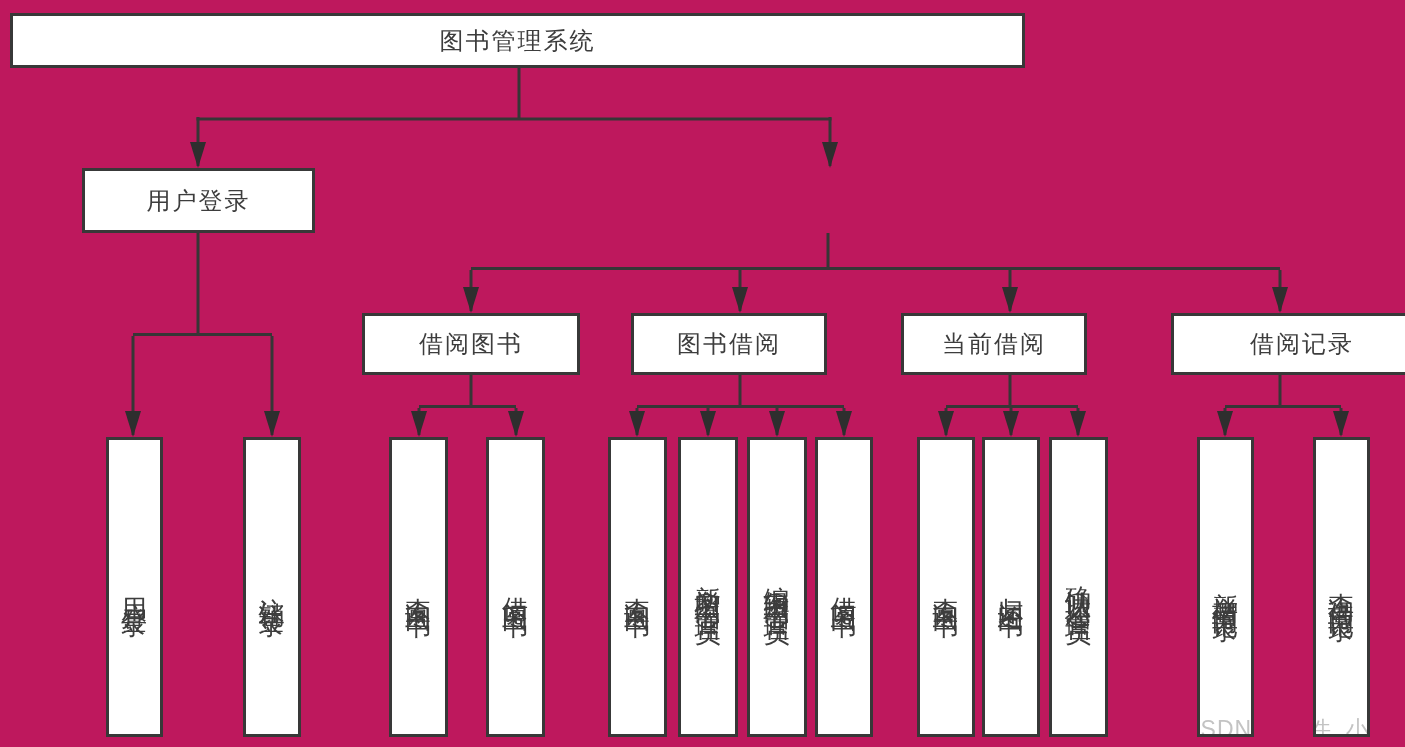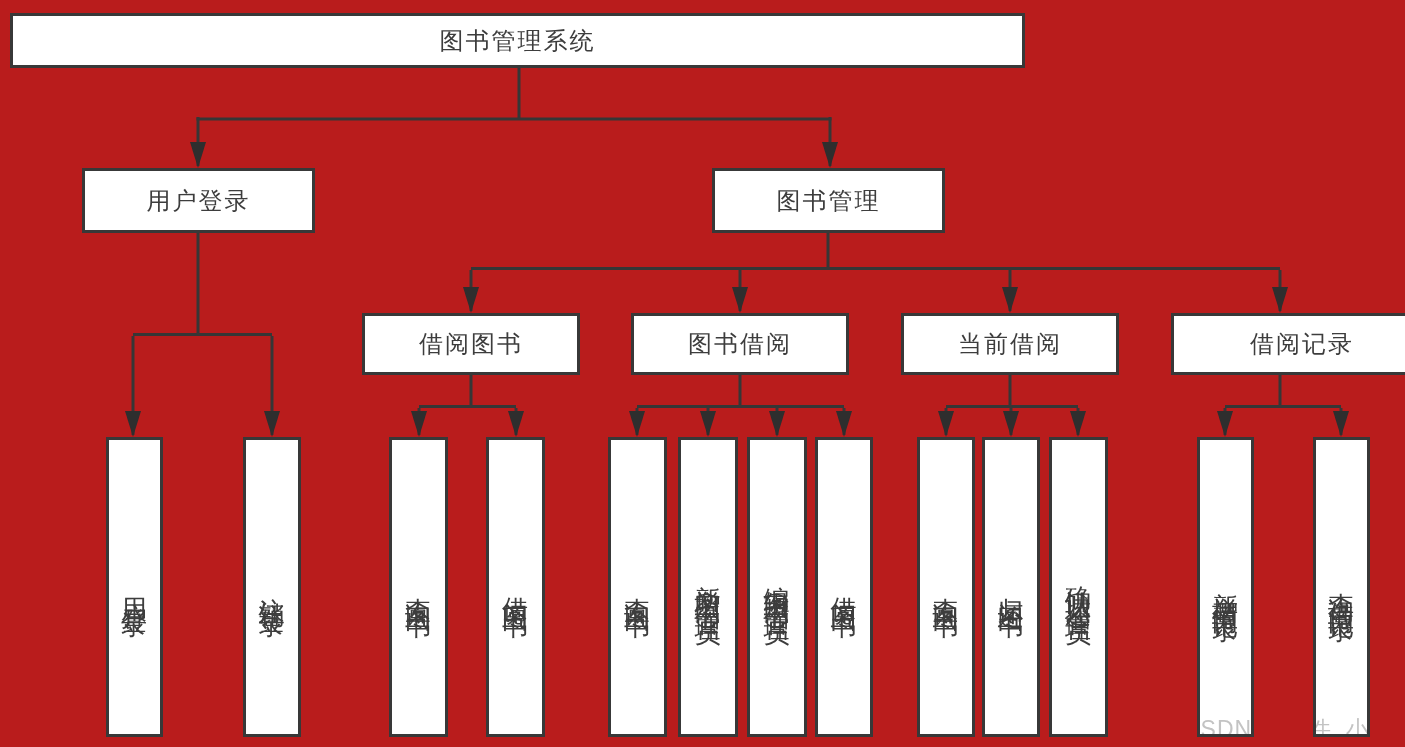--- a/index.html
+++ b/index.html
@@ -1,17 +1,17 @@
 <!DOCTYPE html>
 <html><head>
 <meta charset="utf-8">
 <style>
   html,body { margin:0; padding:0; background:#fff; }
   #stage {
-    position:relative; width:1405px; height:747px; background:#b91c1c;
+    position:relative; width:1405px; height:747px; background:#be185d;
     font-family:"Liberation Sans","DejaVu Sans",sans-serif; overflow:hidden;
   }
   #wires { position:absolute; left:0; top:0; z-index:1; }
   .node {
     position:absolute; box-sizing:border-box; background:#ffffff;
     border:3px solid #383838; color:#3d3d3d; z-index:2;
     display:flex; align-items:center; justify-content:center;
   }
   .node.h span {
     font-size:24px; letter-spacing:2px; white-space:nowrap;
@@ -74,31 +74,28 @@
     </g>
   </svg>
 
   <div class="node h" style="left:10px;top:13px;width:1015px;height:55px">
     <span>图书管理系统</span>
   </div>
 
   <div class="node h" style="left:82px;top:168px;width:233px;height:65px">
     <span>用户登录</span>
   </div>
-  <div class="node h" style="left:712px;top:168px;width:233px;height:65px">
-    <span>图书管理</span>
-  </div>
 
   <div class="node h" style="left:362px;top:313px;width:218px;height:62px">
     <span>借阅图书</span>
   </div>
-  <div class="node h" style="left:631px;top:313px;width:218px;height:62px">
+  <div class="node h" style="left:631px;top:313px;width:196px;height:62px">
     <span>图书借阅</span>
   </div>
-  <div class="node h" style="left:901px;top:313px;width:218px;height:62px">
+  <div class="node h" style="left:901px;top:313px;width:186px;height:62px">
     <span>当前借阅</span>
   </div>
   <div class="node h" style="left:1171px;top:313px;width:262px;height:62px">
     <span>借阅记录</span>
   </div>
 
   <div class="node v" style="left:106px;top:437px;width:57px;height:300px">
     <span>用户登录</span>
   </div>
   <div class="node v" style="left:243px;top:437px;width:58px;height:300px">

